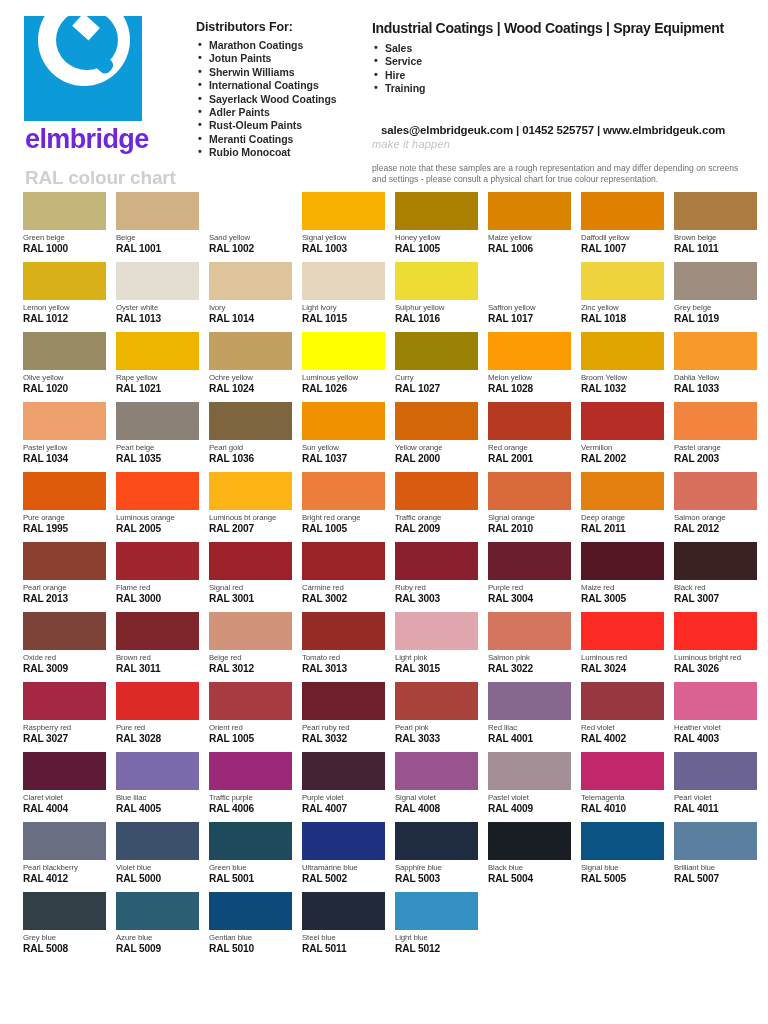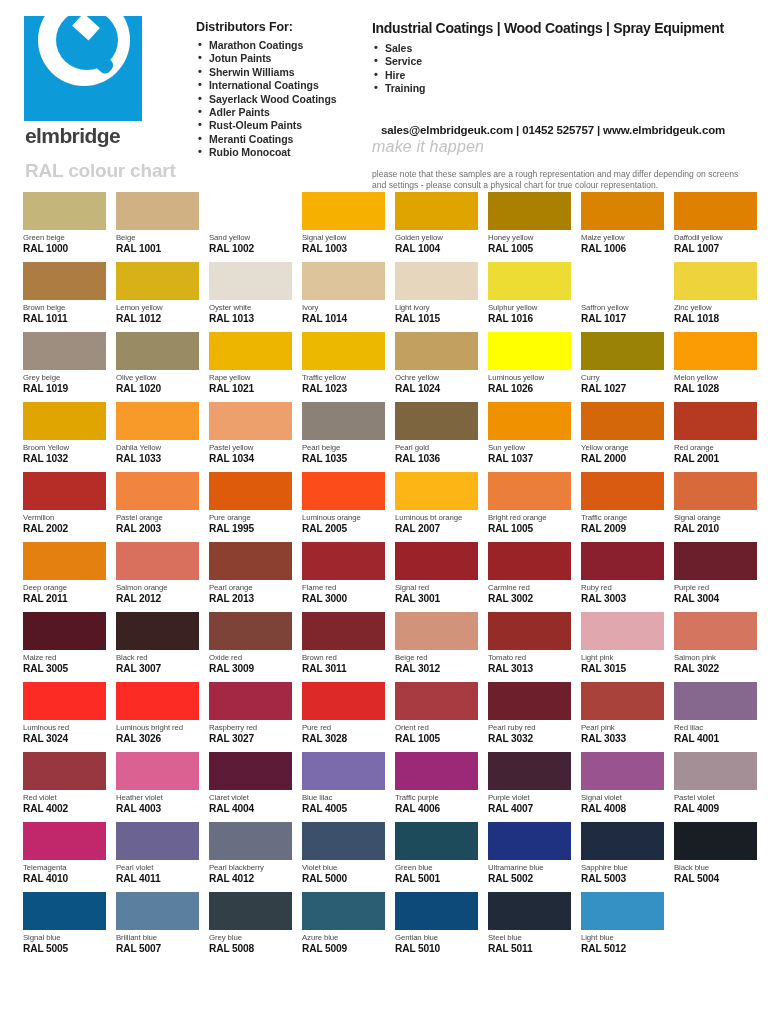--- a/index.html
+++ b/index.html
@@ -70,23 +70,23 @@
   .logo-mark .notch {
     position: absolute;
     left: 50px;
     top: 2px;
     width: 22px;
     height: 20px;
     background: #ffffff;
     transform: rotate(42deg);
   }
   .logo-word {
-    font-size: 21px;
+    font-size: 27px;
     font-weight: bold;
-    color: #404040;
+    color: #6d28d9;
     letter-spacing: -0.6px;
     margin-top: 3px;
     margin-left: 1px;
   }
   .ral-title {
     font-size: 19px;
     font-weight: bold;
     color: #cfcfcf;
     letter-spacing: -0.2px;
     margin-top: 12px;
@@ -144,21 +144,21 @@
   .contact-line {
     font-size: 11.5px;
     font-weight: bold;
     color: #1b1b1b;
     margin-top: 28px;
     letter-spacing: -0.15px;
     white-space: nowrap;
     margin-left: 9px;
   }
   .tagline {
-    font-size: 16px;
+    font-size: 11px;
     font-style: italic;
     color: #c2c2c2;
     margin-top: 2px;
     letter-spacing: 0.2px;
   }
   .disclaimer {
     font-size: 8.6px;
     color: #6f6f6f;
     line-height: 11.5px;
     margin-top: 13px;
@@ -261,25 +261,20 @@
       <div class="chip"></div>
       <div class="c-name">Sand yellow</div>
       <div class="c-code">RAL 1002</div>
     </div>
     <div class="cell">
       <div class="chip" style="background: rgb(246, 176, 0);"></div>
       <div class="c-name">Signal yellow</div>
       <div class="c-code">RAL 1003</div>
     </div>
     <div class="cell">
-      <div class="chip" style="background: rgb(224, 164, 0);"></div>
-      <div class="c-name">Golden yellow</div>
-      <div class="c-code">RAL 1004</div>
-    </div>
-    <div class="cell">
       <div class="chip" style="background: rgb(171, 128, 0);"></div>
       <div class="c-name">Honey yellow</div>
       <div class="c-code">RAL 1005</div>
     </div>
     <div class="cell">
       <div class="chip" style="background: rgb(218, 131, 0);"></div>
       <div class="c-name">Maize yellow</div>
       <div class="c-code">RAL 1006</div>
     </div>
     <div class="cell">
@@ -336,25 +331,20 @@
       <div class="chip" style="background: rgb(153, 140, 100);"></div>
       <div class="c-name">Olive yellow</div>
       <div class="c-code">RAL 1020</div>
     </div>
     <div class="cell">
       <div class="chip" style="background: rgb(238, 181, 0);"></div>
       <div class="c-name">Rape yellow</div>
       <div class="c-code">RAL 1021</div>
     </div>
     <div class="cell">
-      <div class="chip" style="background: rgb(237, 184, 0);"></div>
-      <div class="c-name">Traffic yellow</div>
-      <div class="c-code">RAL 1023</div>
-    </div>
-    <div class="cell">
       <div class="chip" style="background: rgb(194, 161, 96);"></div>
       <div class="c-name">Ochre yellow</div>
       <div class="c-code">RAL 1024</div>
     </div>
     <div class="cell">
       <div class="chip" style="background: rgb(255, 255, 0);"></div>
       <div class="c-name">Luminous yellow</div>
       <div class="c-code">RAL 1026</div>
     </div>
     <div class="cell">

